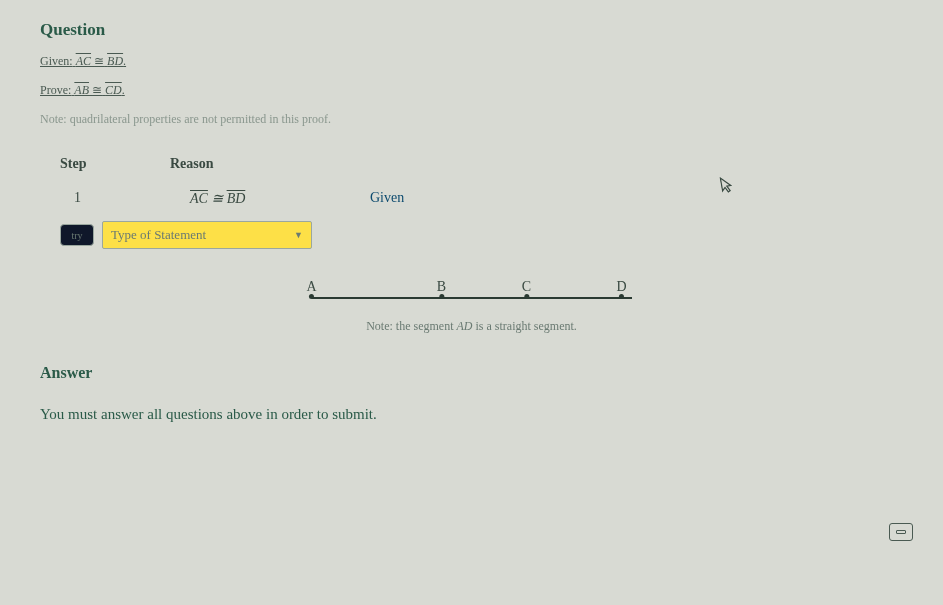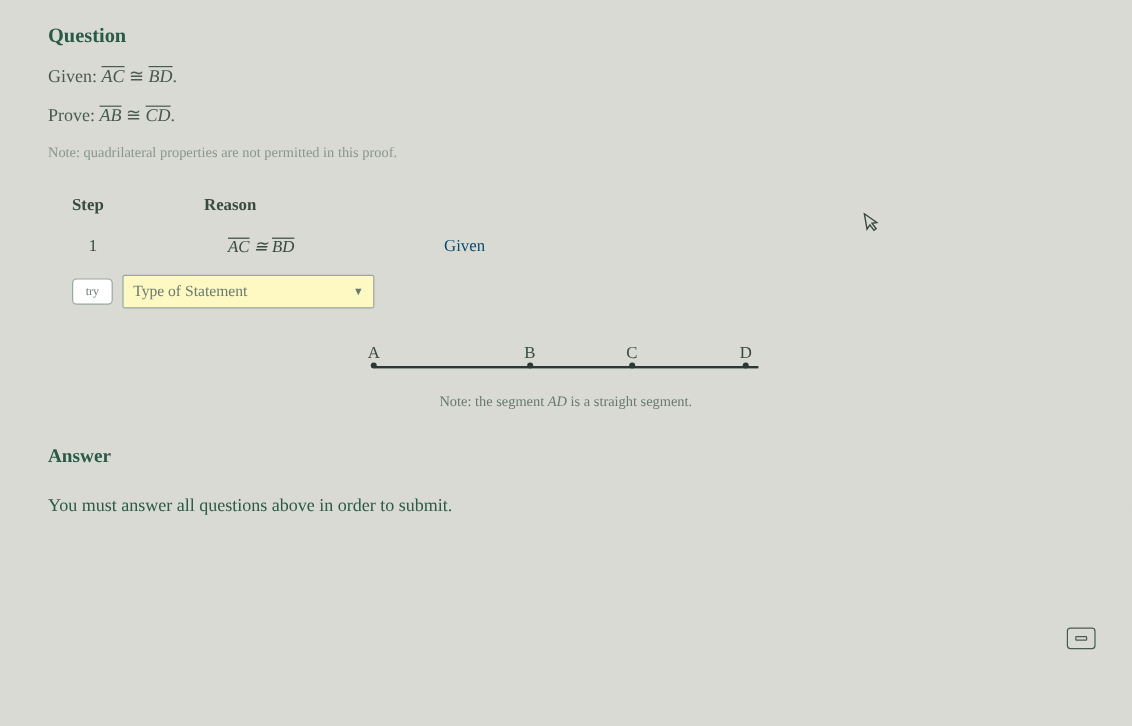--- a/index.html
+++ b/index.html
@@ -11,23 +11,24 @@
     padding: 20px 40px;
     position: relative;
   }
   .heading {
     font-size: 17px;
     font-weight: bold;
     color: #2a5a48;
     margin-bottom: 14px;
   }
   .line {
-    font-size: 15px;
+    font-size: 12px;
     color: #4a5a52;
     margin-bottom: 14px;
+    text-decoration: underline;
   }
   .overline {
     text-decoration: overline;
     font-style: italic;
   }
   .ital { font-style: italic; }
   .congr { font-family: 'Times New Roman', serif; }
   .note {
     font-size: 12px;
     color: #8a978e;
@@ -43,33 +44,33 @@
     min-height: 34px;
   }
   .col-step { width: 110px; font-size: 14px; color: #3a4a42; }
   .col-stmt { width: 200px; font-size: 14px; color: #3a4a42; }
   .col-reason { width: 200px; font-size: 14px; color: #0c4a6e; }
   .hdr { font-weight: bold; color: #3a4a42; }
   .stmt-math { font-style: italic; padding-left: 20px; }
   .input-row { display: flex; align-items: center; gap: 8px; margin-top: 6px; }
   .try-btn {
     border: 1px solid #9aa79e;
-    background: #ffffff;
+    background: #0f172a;
     border-radius: 4px;
     width: 34px;
     height: 22px;
     display: flex;
     align-items: center;
     justify-content: center;
     font-size: 10px;
     color: #6a7a72;
   }
   .stmt-select {
     border: 1px solid #9aa79e;
-    background: #fef9c3;
+    background: #fde047;
     border-radius: 2px;
     width: 210px;
     height: 28px;
     display: flex;
     align-items: center;
     justify-content: space-between;
     padding: 0 8px;
     font-size: 13px;
     color: #6a7a72;
   }

